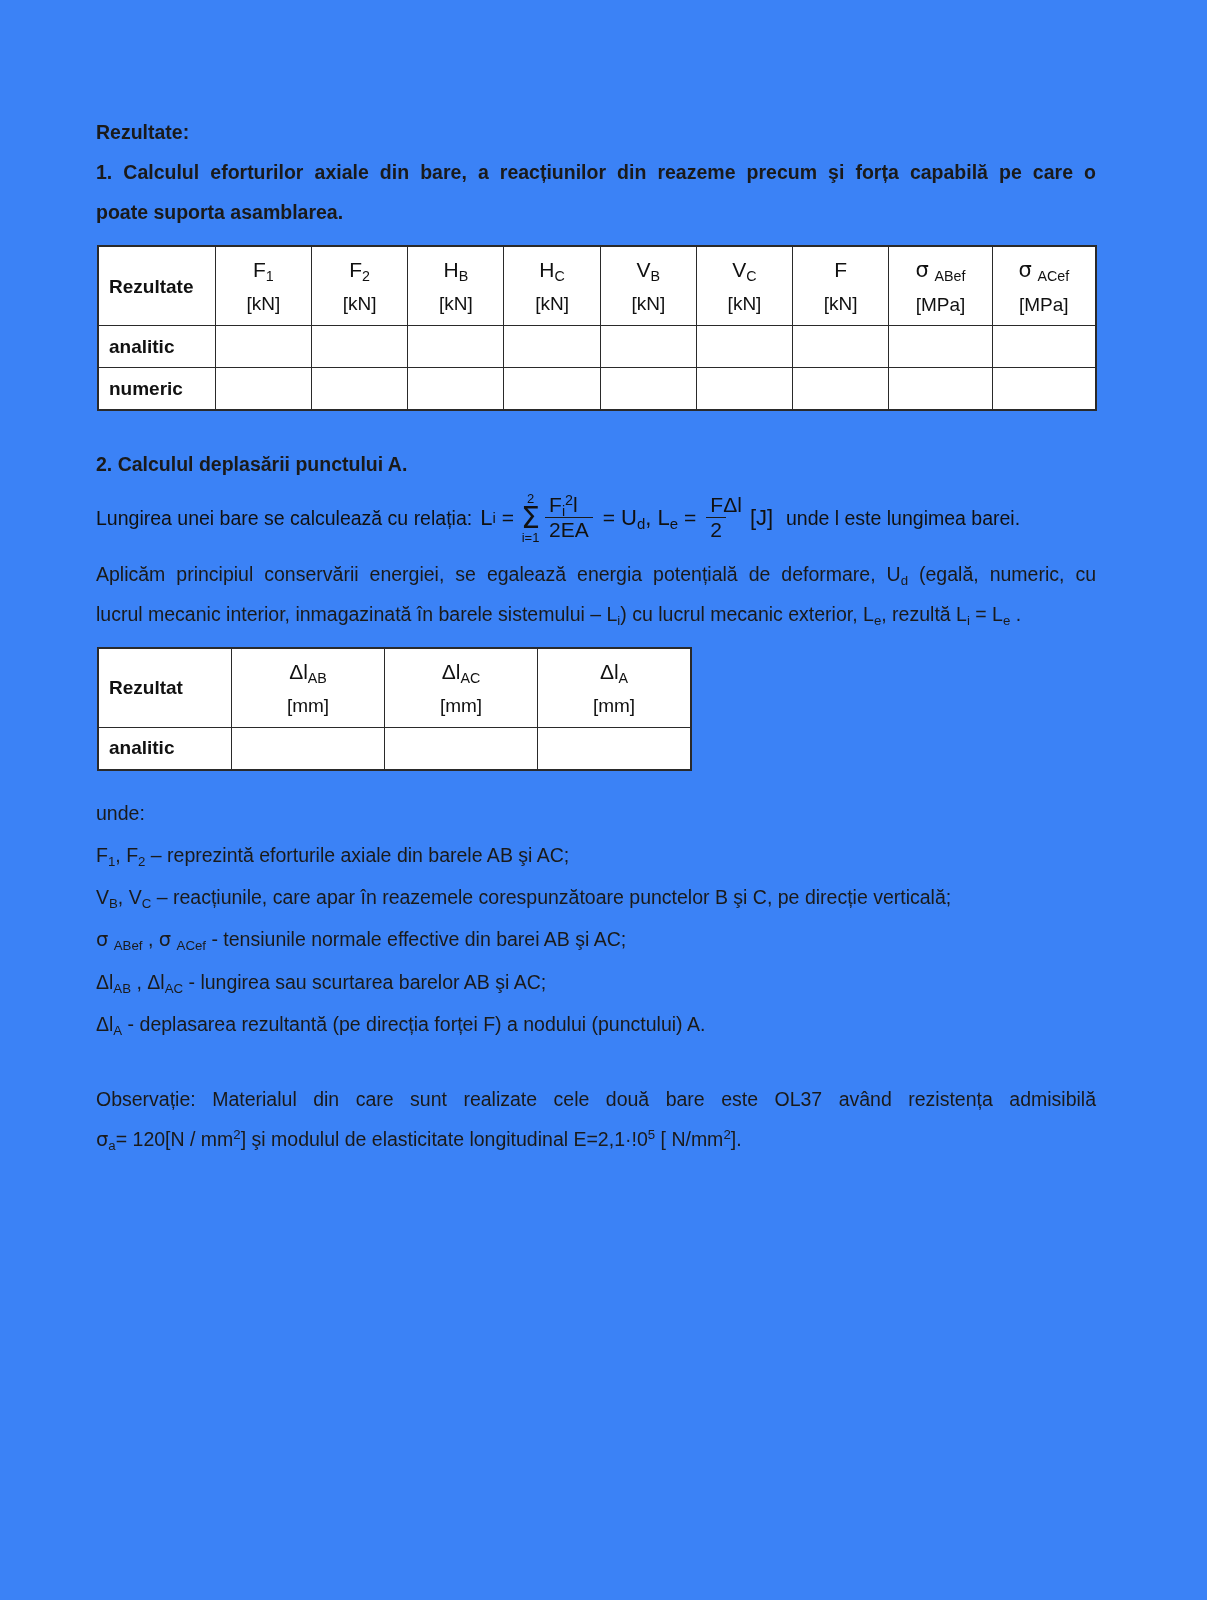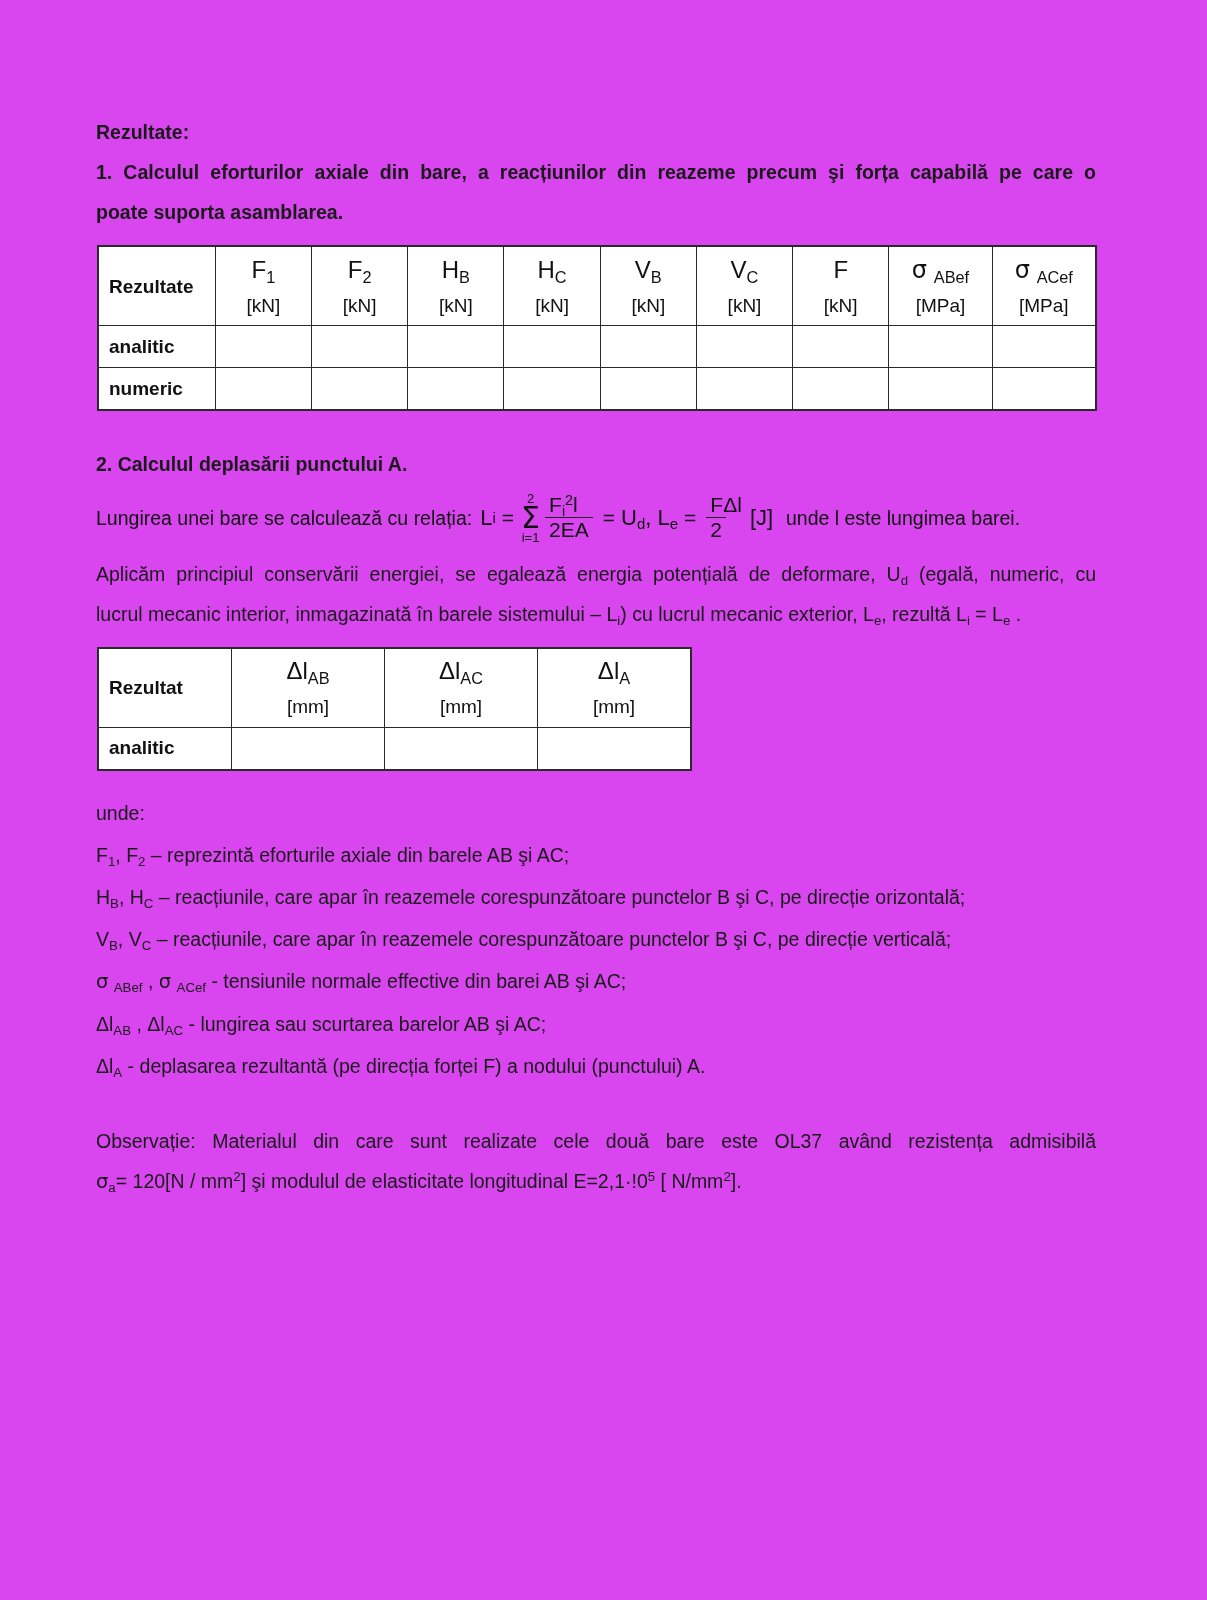--- a/index.html
+++ b/index.html
@@ -13,21 +13,21 @@
     font-family: "Liberation Sans", sans-serif;
     color: #111111;
     position: relative;
     overflow: hidden;
   }
   .page {
     position: absolute;
     left: 0; top: 0;
     width: 1207px;
     height: 1600px;
-    background: #d946ef;
+    background: #3b82f6;
   }
   .content {
     position: absolute;
     left: 96px;
     top: 112px;
     width: 1000px;
   }
 
   
   .h-line {
@@ -78,21 +78,21 @@
     font-weight: bold;
     text-align: left;
     padding-left: 10px;
   }
   .hdr-cell {
     height: 78px;
     line-height: 1.0;
   }
   .hdr-sym {
     display: block;
-    font-size: 24px;
+    font-size: 21px;
     margin-bottom: 14px;
   }
   .hdr-unit {
     display: block;
     font-size: 19px;
   }
   .row-cell { height: 41px; }
 
   
   #table-results td.c-lbl { width: 104px; }
@@ -315,21 +315,20 @@
         </table>
     </div>
 
     <div class="gap-md"></div>
 
     <div class="defs">
       <div class="para">unde:</div>
 
       <div class="para"><span>F<sub>1</sub>, F<sub>2</sub></span><span> – reprezintă eforturile axiale din barele AB şi AC;</span></div>
 
-      <div class="para"><span>H<sub>B</sub>, H<sub>C</sub></span><span> – reacțiunile, care apar în reazemele corespunzătoare punctelor B şi C, pe direcție orizontală;</span></div>
 
       <div class="para"><span>V<sub>B</sub>, V<sub>C</sub></span><span> – reacțiunile, care apar în reazemele corespunzătoare punctelor B şi C, pe direcție verticală;</span></div>
 
       <div class="para"><span><span class="sig">σ</span> <sub>ABef</sub> , <span class="sig">σ</span> <sub>ACef</sub></span><span> - tensiunile normale effective din barei AB şi AC;</span></div>
 
       <div class="para"><span>Δl<sub>AB</sub> , Δl<sub>AC</sub></span><span> - lungirea sau scurtarea barelor AB şi AC;</span></div>
 
       <div class="para"><span>Δl<sub>A</sub></span><span> - deplasarea rezultantă (pe direcția forței F) a nodului (punctului) A.</span></div>
     </div>
 

